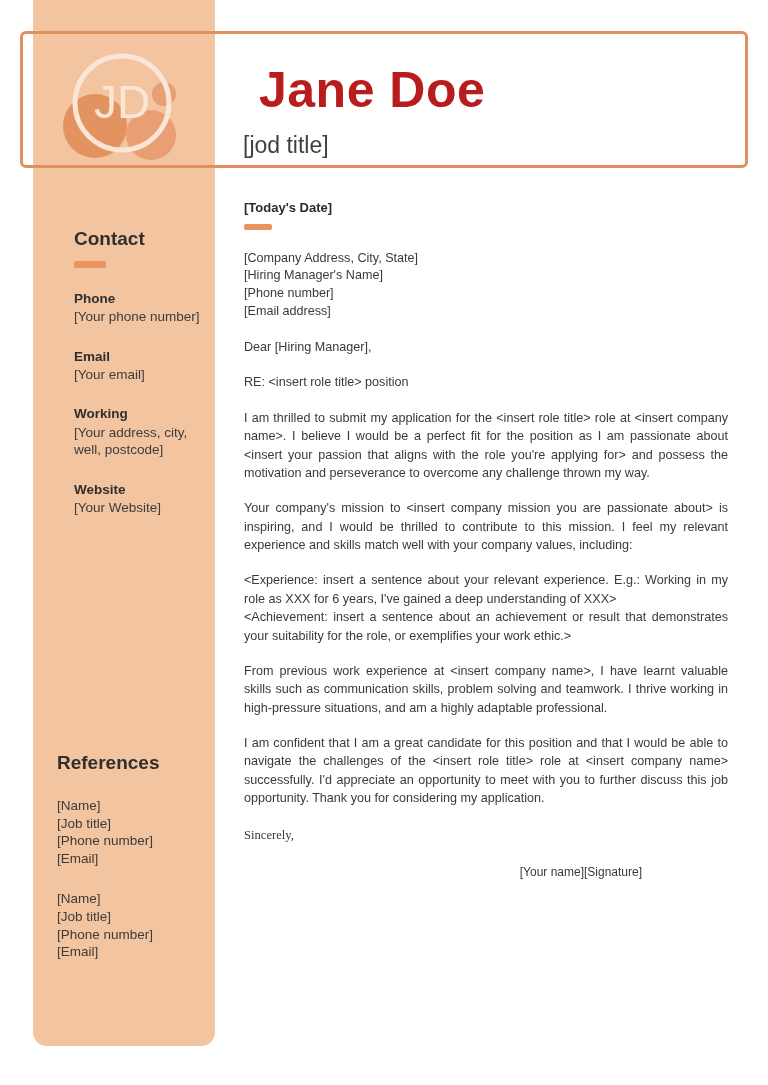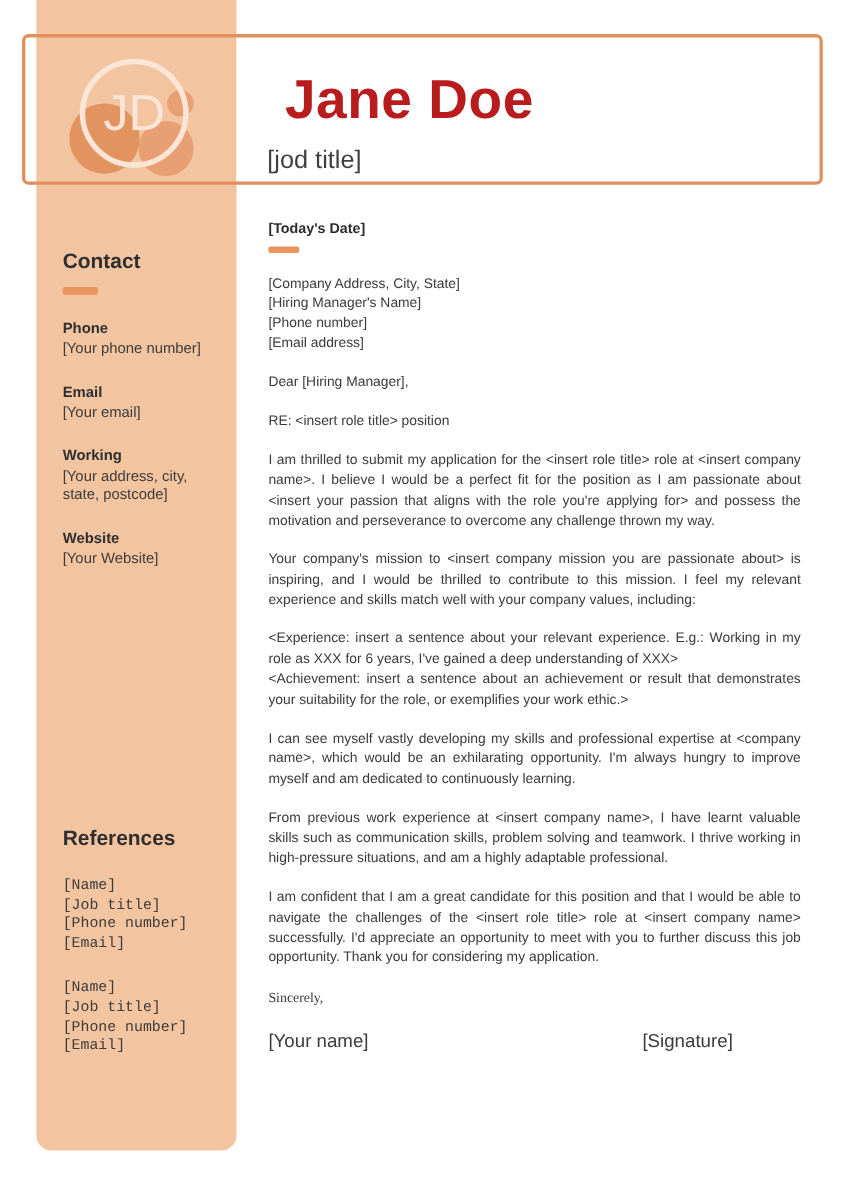--- a/index.html
+++ b/index.html
@@ -76,21 +76,21 @@
   .jobtitle {
     font-size: 23px;
     color: #3f3f3f;
     margin: 6px 0 0 0;
     line-height: 1.1;
   }
 
   
   .side-content {
     position: absolute;
-    left: 57px;
+    left: 74px;
     top: 228px;
     width: 140px;
   }
   .side-h1 {
     font-size: 19px;
     font-weight: bold;
     color: #2f2f2f;
     margin: 0;
     line-height: 1.2;
   }
@@ -118,21 +118,20 @@
     position: absolute;
     left: 57px;
     top: 752px;
     width: 145px;
   }
   .ref-block {
     font-size: 13.5px;
     color: #3c3c3c;
     line-height: 1.32;
     margin-top: 22px;
-    font-family: Liberation Mono, monospace;
   }
   .ref-block div { white-space: nowrap; }
 
   
   .letter {
     position: absolute;
     left: 244px;
     top: 200px;
     width: 484px;
   }
@@ -180,22 +179,23 @@
   }
   .signoff {
     font-size: 12.6px;
     color: #3a3a3a;
     margin-top: 20px;
     font-family: Liberation Serif, serif;
   }
   .sign-row {
     display: flex;
     margin-top: 22px;
-    font-size: 17px;
-    color: #3a3a3a;
+    font-size: 12px;
+    color: #3a3a3a;
+    text-align: right;
   }
   .sign-name { width: 340px; }
 </style>
 </head>
 <body>
 
 <div class="sidebar"></div>
 
 <div class="logo-wrap">
   <svg class="logo-svg" width="182" height="130" viewBox="0 0 182 130">
@@ -224,21 +224,21 @@
     <div class="side-value">[Your phone number]</div>
   </div>
 
   <div class="side-group">
     <div class="side-label">Email</div>
     <div class="side-value">[Your email]</div>
   </div>
 
   <div class="side-group">
     <div class="side-label">Working</div>
-    <div class="side-value">[Your address, city, state, postcode]</div>
+    <div class="side-value">[Your address, city, well, postcode]</div>
   </div>
 
 
   <div class="side-group">
     <div class="side-label">Website</div>
     <div class="side-value">[Your Website]</div>
   </div>
 </div>
 
 <div class="references">
@@ -274,21 +274,20 @@
   <div class="para">RE: &lt;insert role title&gt; position</div>
 
   <div class="para">I am thrilled to submit my application for the &lt;insert role title&gt; role at &lt;insert company name&gt;. I believe I would be a perfect fit for the position as I am passionate about &lt;insert your passion that aligns with the role you're applying for&gt; and possess the motivation and perseverance to overcome any challenge thrown my way.</div>
   <div class="para">Your company's mission to &lt;insert company mission you are passionate about&gt; is inspiring, and I would be thrilled to contribute to this mission. I feel my relevant experience and skills match well with your company values, including:</div>
 
   <div class="bullets">
     <p>&lt;Experience: insert a sentence about your relevant experience. E.g.: Working in my role as XXX for 6 years, I've gained a deep understanding of XXX&gt;</p>
     <p>&lt;Achievement: insert a sentence about an achievement or result that demonstrates your suitability for the role, or exemplifies your work ethic.&gt;</p>
   </div>
 
-  <div class="para">I can see myself vastly developing my skills and professional expertise at &lt;company name&gt;, which would be an exhilarating opportunity. I'm always hungry to improve myself and am dedicated to continuously learning.</div>
   <div class="para">From previous work experience at &lt;insert company name&gt;, I have learnt valuable skills such as communication skills, problem solving and teamwork. I thrive working in high-pressure situations, and am a highly adaptable professional.</div>
   <div class="para">I am confident that I am a great candidate for this position and that I would be able to navigate the challenges of the &lt;insert role title&gt; role at &lt;insert company name&gt; successfully. I'd appreciate an opportunity to meet with you to further discuss this job opportunity. Thank you for considering my application.</div>
 
   <div class="signoff">Sincerely,</div>
 
   <div class="sign-row">
     <div class="sign-name">[Your name]</div>
     <div>[Signature]</div>
   </div>
 </div>

